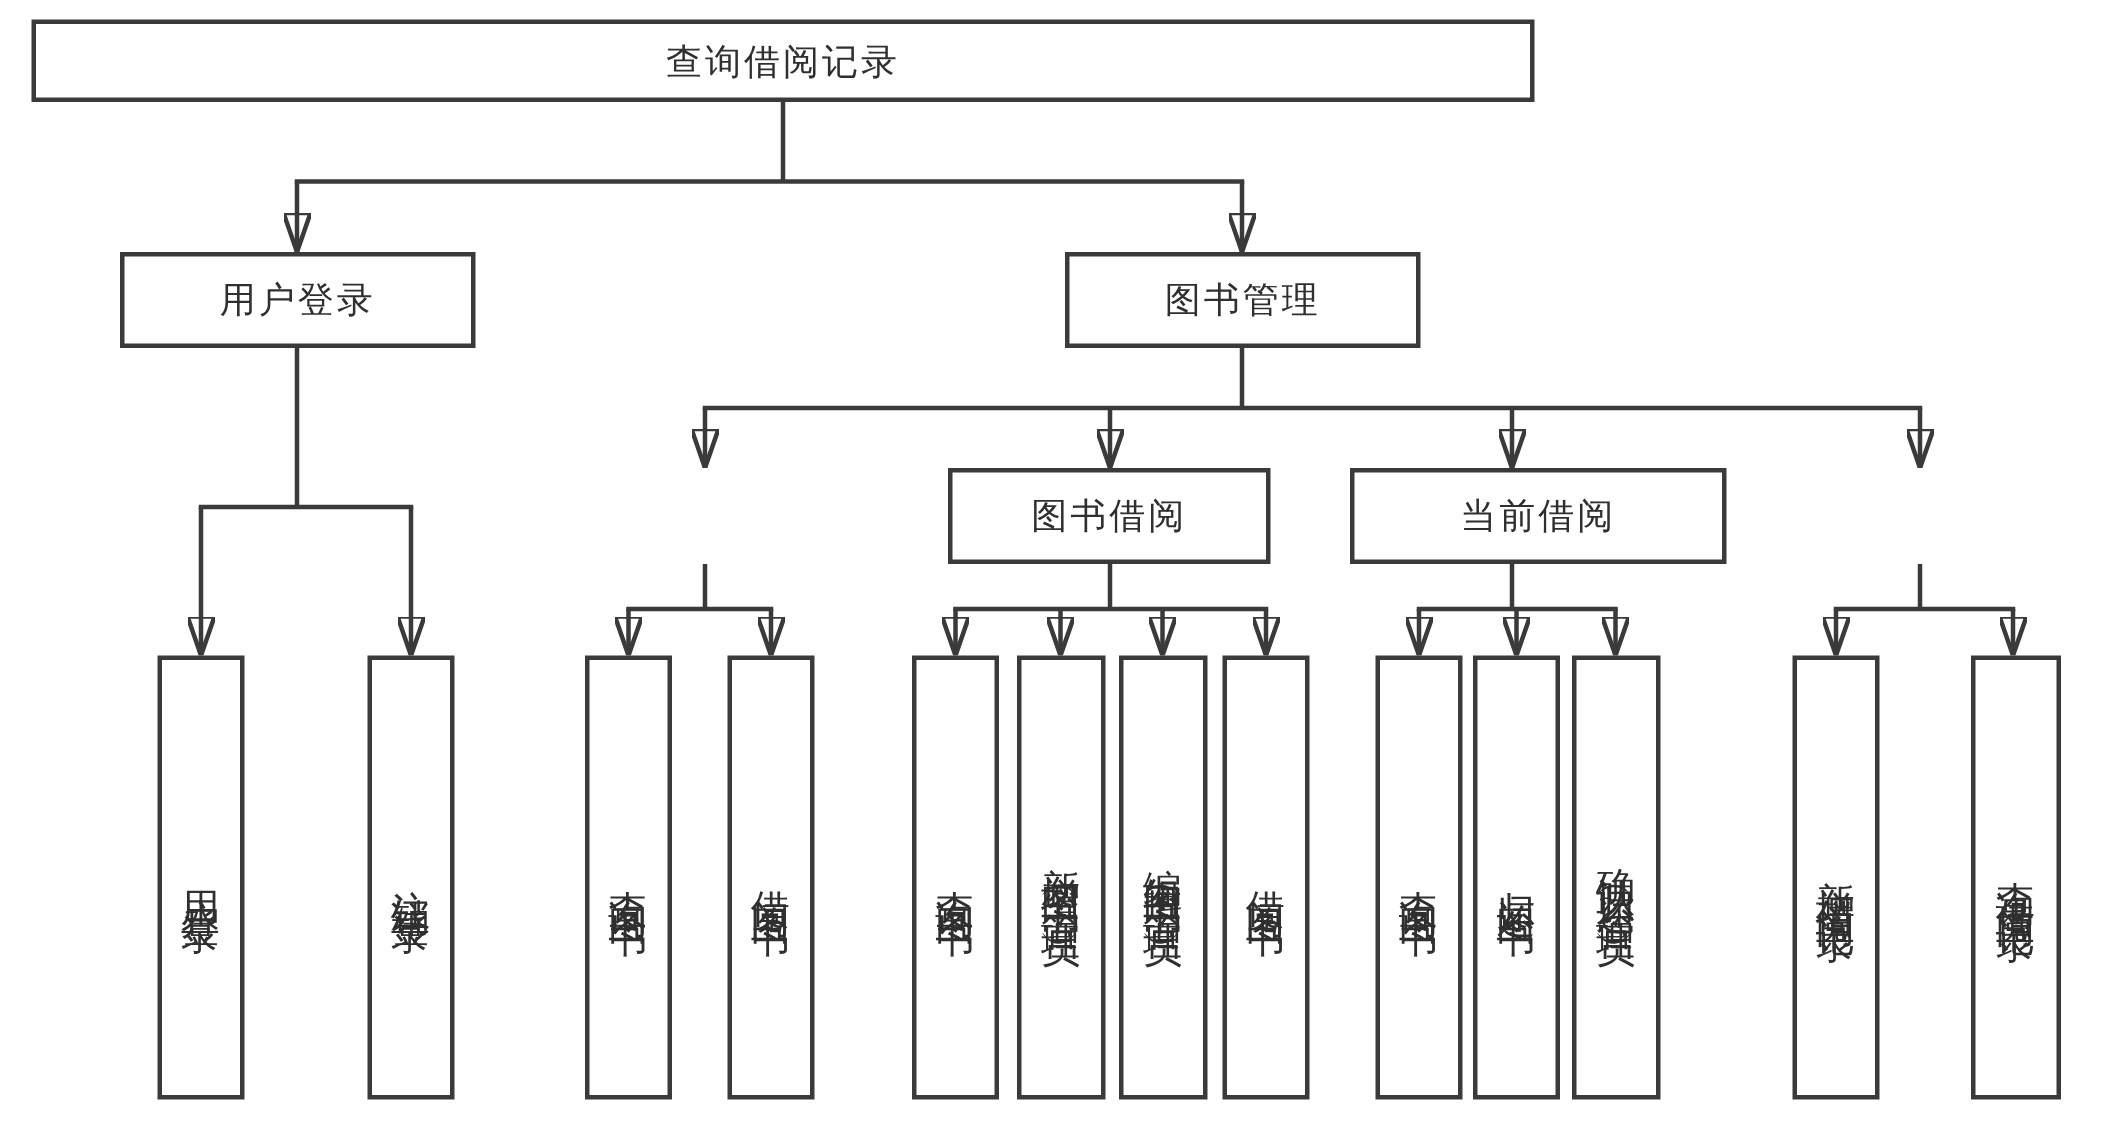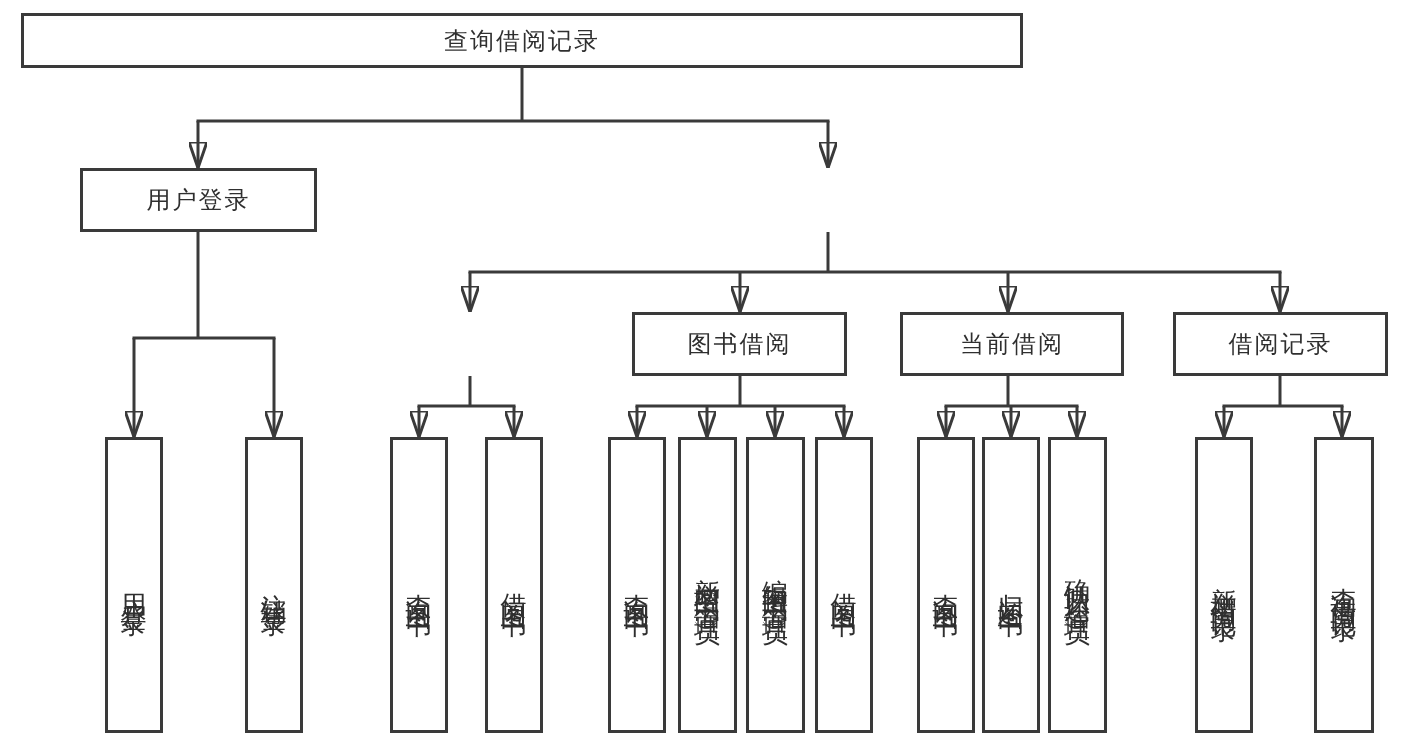--- a/index.html
+++ b/index.html
@@ -102,29 +102,29 @@
     </g>
   </svg>
 
   <div class="node hbox" style="left:21px;top:13px;width:1002px;height:55px;">
     <span class="label">查询借阅记录</span>
   </div>
 
   <div class="node hbox" style="left:80px;top:168px;width:237px;height:64px;">
     <span class="label">用户登录</span>
   </div>
+  <div class="node hbox" style="left:710px;top:168px;width:237px;height:64px;">
+    <span class="label">图书管理</span>
+  </div>
 
   <div class="node hbox" style="left:632px;top:312px;width:215px;height:64px;">
     <span class="label">图书借阅</span>
   </div>
-  <div class="node hbox" style="left:900px;top:312px;width:224px;height:64px;">
+  <div class="node hbox" style="left:900px;top:312px;width:251px;height:64px;">
     <span class="label">当前借阅</span>
-  </div>
-  <div class="node hbox" style="left:1173px;top:312px;width:215px;height:64px;">
-    <span class="label">借阅记录</span>
   </div>
 
   <div class="node vbox" style="left:105px;top:437px;width:58px;height:296px;">
     <span class="label">用户登录</span>
   </div>
   <div class="node vbox" style="left:245px;top:437px;width:58px;height:296px;">
     <span class="label">注销登录</span>
   </div>
 
   <div class="node vbox" style="left:390px;top:437px;width:58px;height:296px;">

